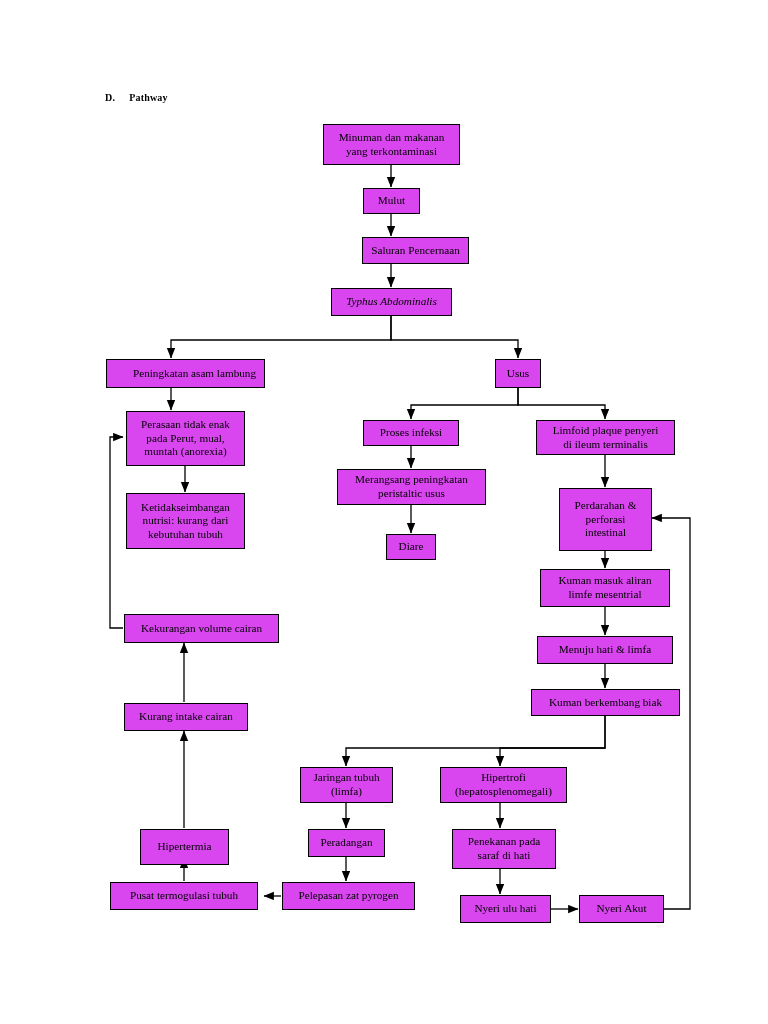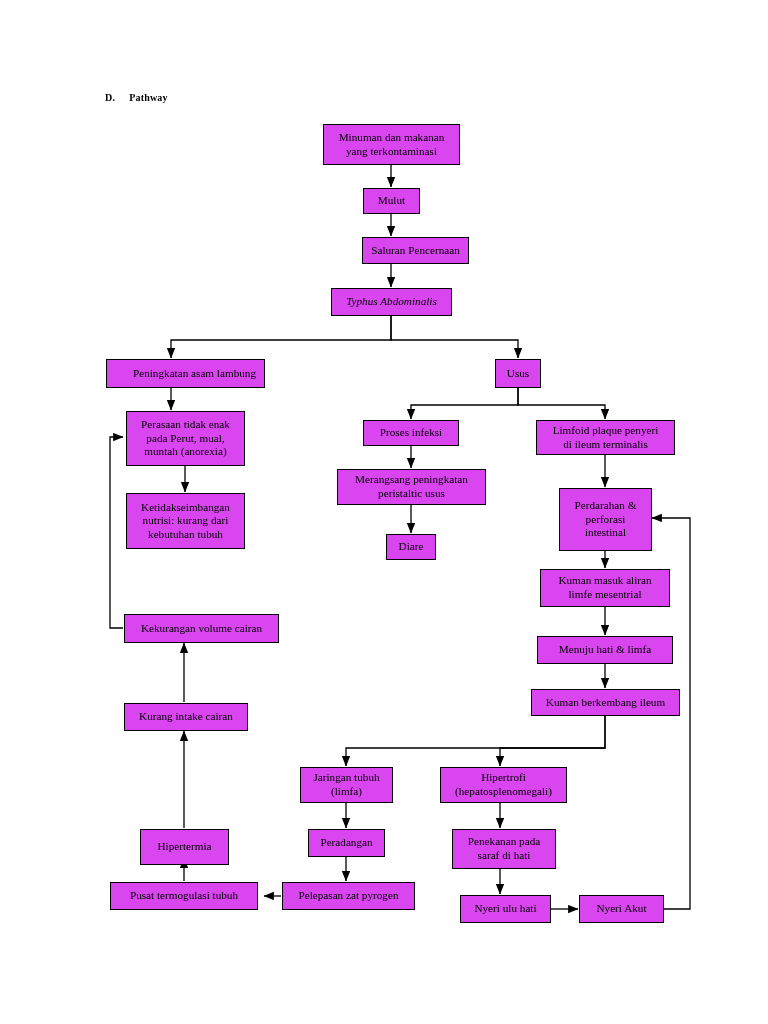--- a/index.html
+++ b/index.html
@@ -178,21 +178,21 @@
 
     <div class="node" style="left:386px; top:534px; width:50px; height:26px;">Diare</div>
 
     <div class="node" style="left:540px; top:569px; width:130px; height:38px;">Kuman masuk aliran
 limfe mesentrial</div>
 
     <div class="node bold-edge" style="left:537px; top:636px; width:136px; height:28px;">Menuju hati &amp; limfa</div>
 
     <div class="node" style="left:124px; top:614px; width:155px; height:29px;">Kekurangan volume cairan</div>
 
-    <div class="node" style="left:531px; top:689px; width:149px; height:27px;">Kuman berkembang ileum</div>
+    <div class="node" style="left:531px; top:689px; width:149px; height:27px;">Kuman berkembang biak</div>
 
     <div class="node" style="left:124px; top:703px; width:124px; height:28px;">Kurang intake cairan</div>
 
     <div class="node" style="left:300px; top:767px; width:93px; height:36px;">Jaringan tubuh
 (limfa)</div>
 
     <div class="node" style="left:440px; top:767px; width:127px; height:36px;">Hipertrofi
 (hepatosplenomegali)</div>
 
     <div class="node" style="left:140px; top:829px; width:89px; height:36px;">Hipertermia</div>

